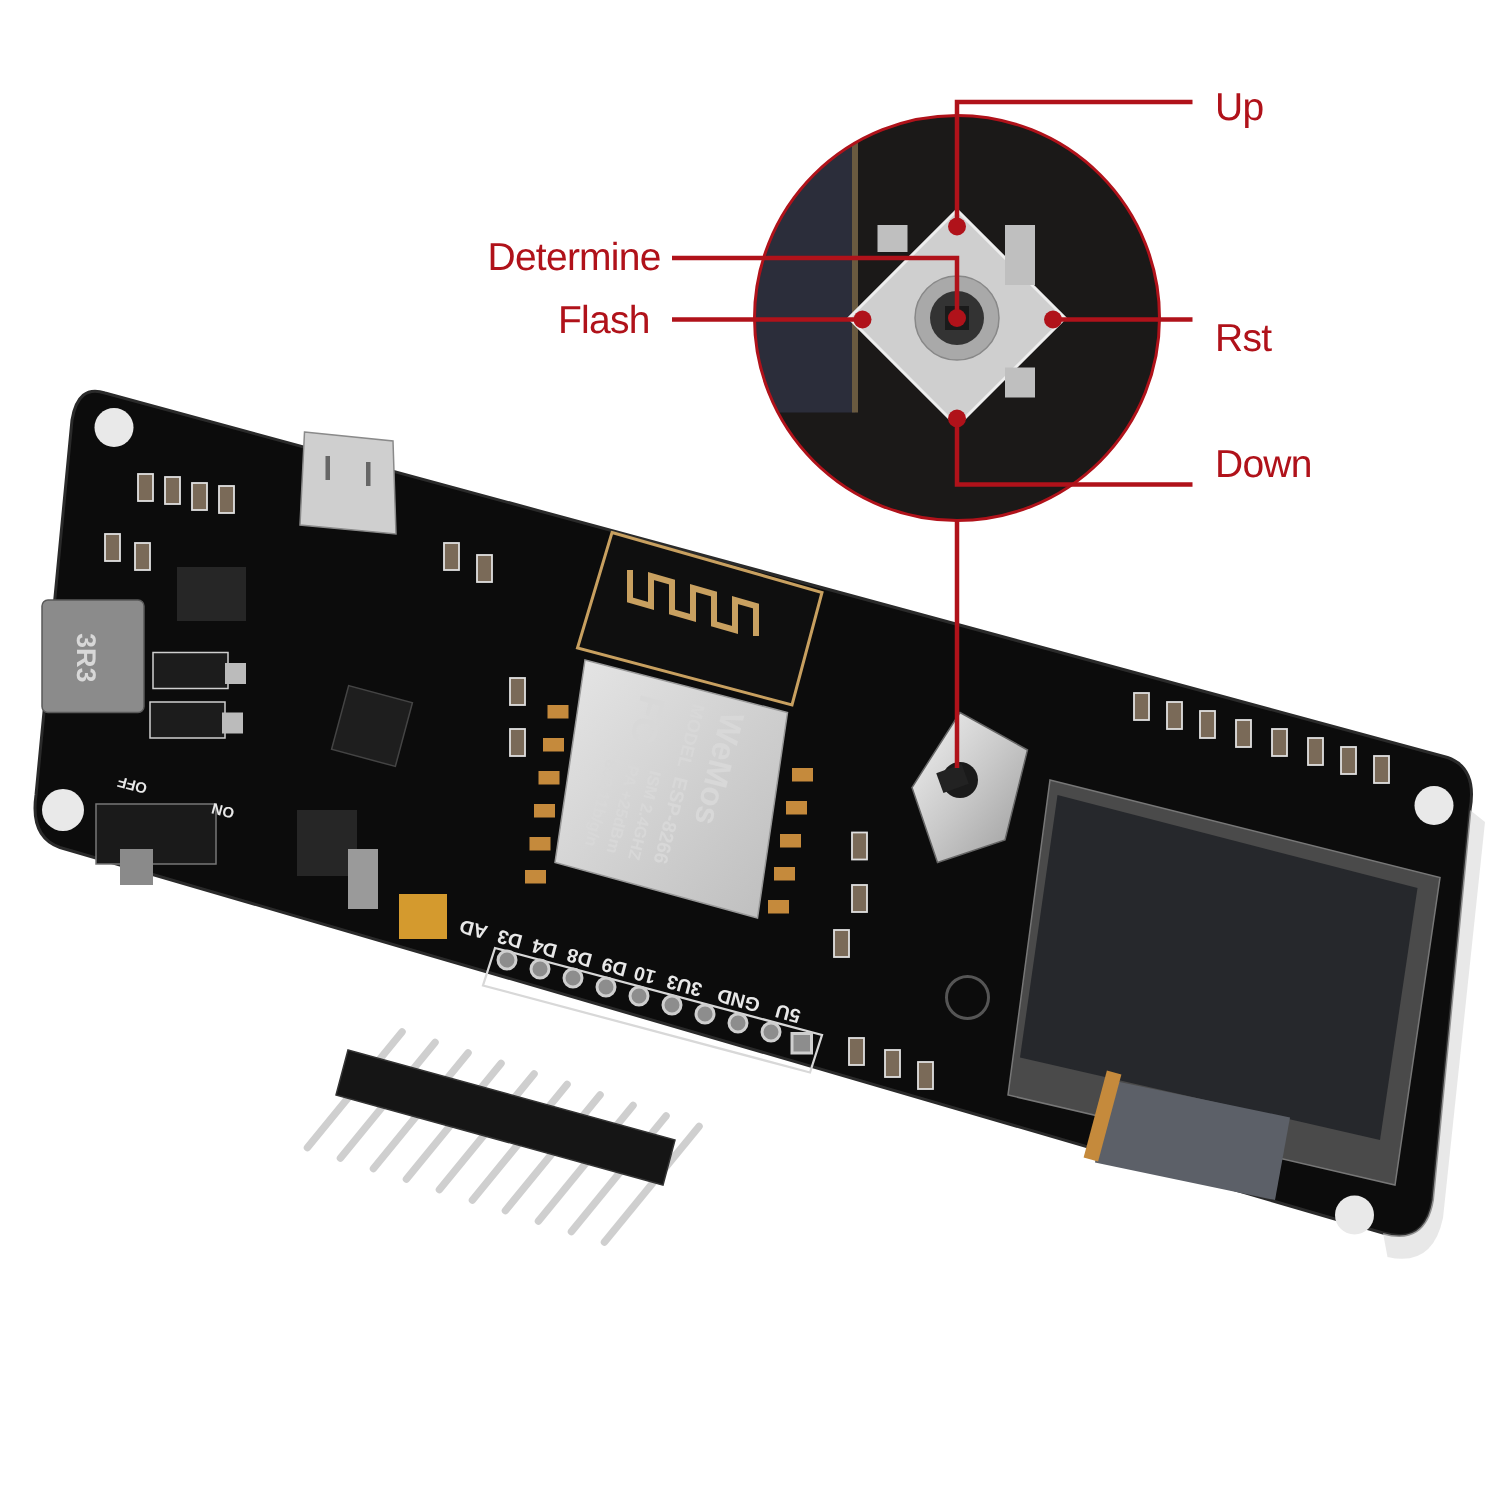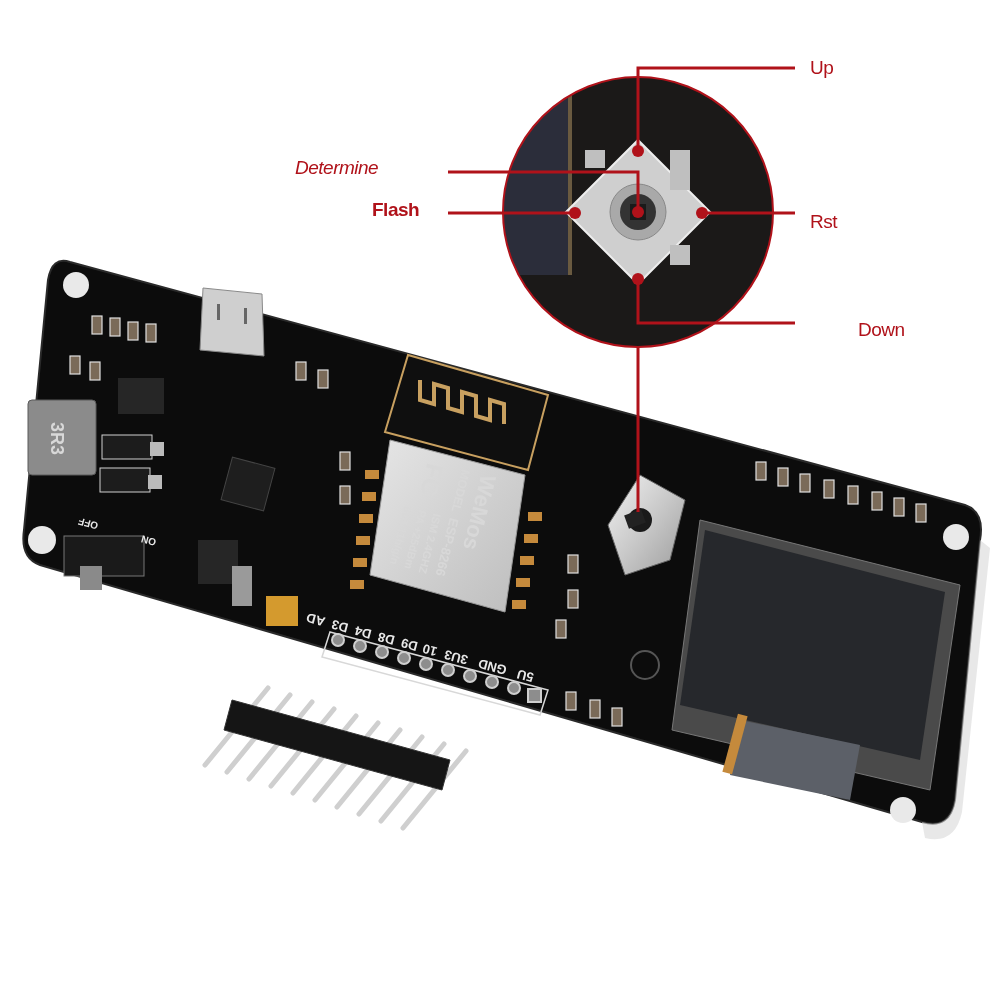--- a/index.html
+++ b/index.html
@@ -1,18 +1,18 @@
 <!DOCTYPE html>
 <html><head>
   <meta charset="utf-8">
   <style>
     html, body { margin: 0; padding: 0; }
     body { width: 1000px; height: 1000px; background: #ffffff; position: relative; overflow: hidden; font-family: "Liberation Sans", sans-serif; }
     .stage { position: absolute; left: 0; top: 0; width: 1000px; height: 1000px; }
-    .callout-label { position: absolute; color: #b0121a; font-size: 19px; letter-spacing: -0.5px; line-height: 1; white-space: nowrap; }
+    .callout-label { position: absolute; color: #b0121a; font-size: 26px; letter-spacing: -0.5px; line-height: 1; white-space: nowrap; }
     .silk { fill: #e8e8e8; font-family: "Liberation Sans", sans-serif; font-weight: bold; }
     .chip-text { fill: #d8d8d8; font-family: "Liberation Sans", sans-serif; font-weight: bold; }
   </style>
 </head>
 <body>
 
 <div class="stage">
   <svg width="1000" height="1000" viewBox="0 0 1000 1000" xmlns="http://www.w3.org/2000/svg">
     <defs>
       <clipPath id="circleClip">
@@ -215,17 +215,17 @@
     <g fill="#b0121a">
       <circle cx="638" cy="151" r="6"></circle>
       <circle cx="638" cy="212" r="6"></circle>
       <circle cx="575" cy="213" r="6"></circle>
       <circle cx="702" cy="213" r="6"></circle>
       <circle cx="638" cy="279" r="6"></circle>
     </g>
   </svg>
 
   <div class="callout-label" style="left:810px; top:58px;">Up</div>
-  <div class="callout-label" style="left:295px; top:158px;font-style:italic;">Determine</div>
-  <div class="callout-label" style="left:372px; top:200px;font-weight:bold;">Flash</div>
+  <div class="callout-label" style="left:325px; top:158px;">Determine</div>
+  <div class="callout-label" style="left:372px; top:200px;">Flash</div>
   <div class="callout-label" style="left:810px; top:212px;">Rst</div>
-  <div class="callout-label" style="left:810px; top:320px;margin-left:48px;">Down</div>
+  <div class="callout-label" style="left:810px; top:296px;">Down</div>
 </div>
 
 </body></html>

